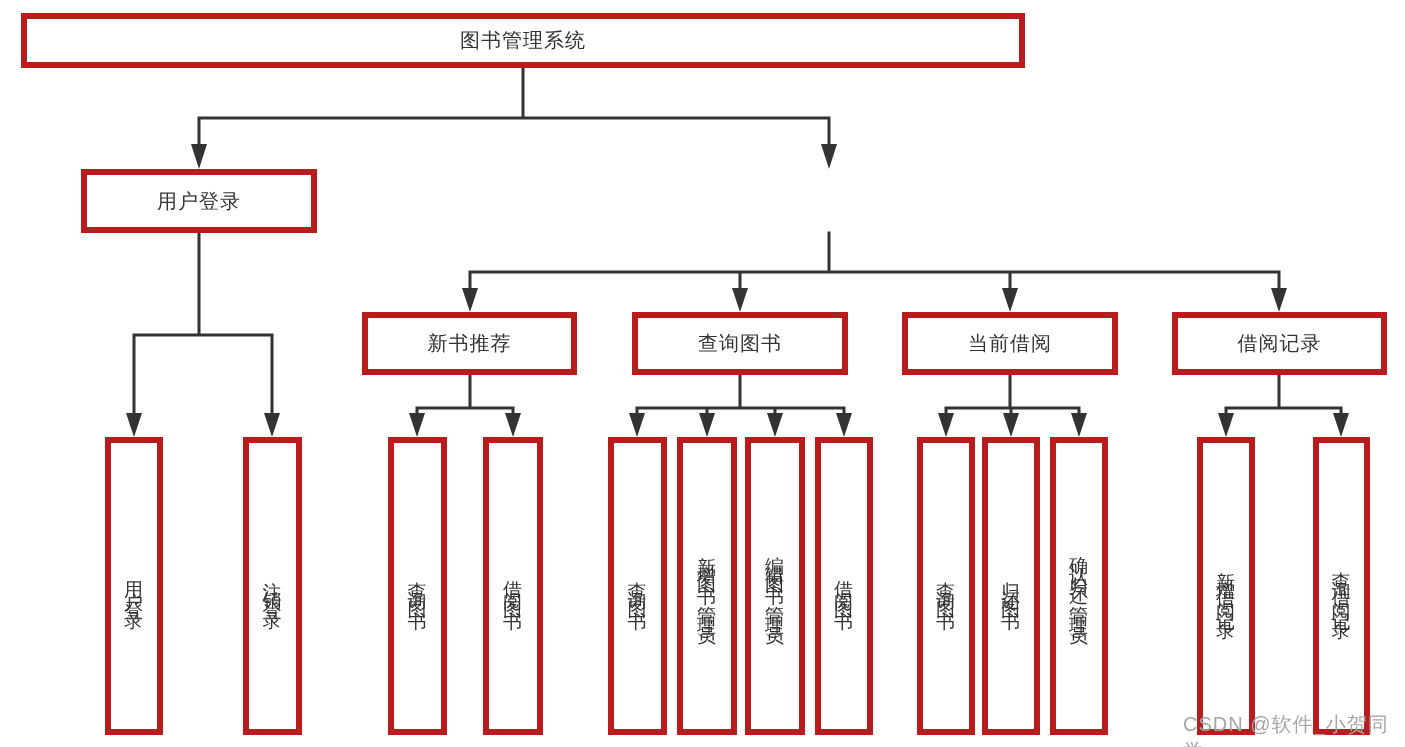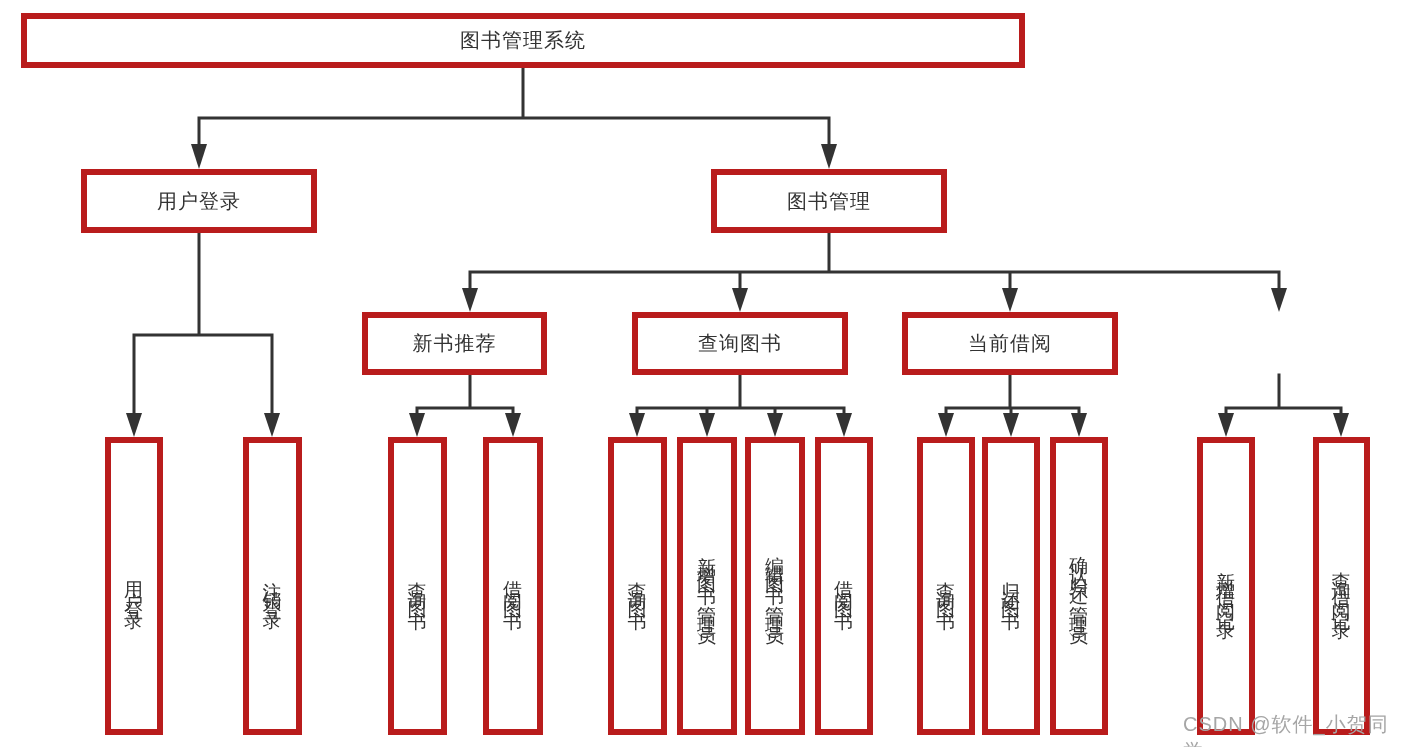--- a/index.html
+++ b/index.html
@@ -76,25 +76,25 @@
       <polygon points="1011,437 1003,413 1019,413"></polygon>
       <polygon points="1079,437 1071,413 1087,413"></polygon>
       <polygon points="1226,437 1218,413 1234,413"></polygon>
       <polygon points="1341,437 1333,413 1349,413"></polygon>
     </g>
   </svg>
 
   <div class="box" style="left:21px; top:13px; width:1004px; height:55px;">图书管理系统</div>
 
   <div class="box" style="left:81px; top:169px; width:236px; height:64px;">用户登录</div>
-  <div class="box" style="left:711px; top:169px; width:236px; height:64px;">图书管理</div>
 
-  <div class="box" style="left:362px; top:312px; width:185px; height:63px;">新书推荐</div>
+  <div class="box" style="left:362px; top:312px; width:215px; height:63px;">新书推荐</div>
   <div class="box" style="left:632px; top:312px; width:216px; height:63px;">查询图书</div>
   <div class="box" style="left:902px; top:312px; width:216px; height:63px;">当前借阅</div>
+  <div class="box" style="left:1172px; top:312px; width:215px; height:63px;">借阅记录</div>
 
   <div class="box vbox" style="left:105px; top:437px; width:58px; height:298px;">用户登录</div>
   <div class="box vbox" style="left:243px; top:437px; width:59px; height:298px;">注销登录</div>
 
   <div class="box vbox" style="left:388px; top:437px; width:59px; height:298px;">查询图书</div>
   <div class="box vbox" style="left:483px; top:437px; width:60px; height:298px;">借阅图书</div>
 
   <div class="box vbox" style="left:608px; top:437px; width:59px; height:298px;">查询图书</div>
   <div class="box vbox" style="left:677px; top:437px; width:60px; height:298px;">新增图书（管理员）</div>
   <div class="box vbox" style="left:745px; top:437px; width:60px; height:298px;">编辑图书（管理员）</div>

